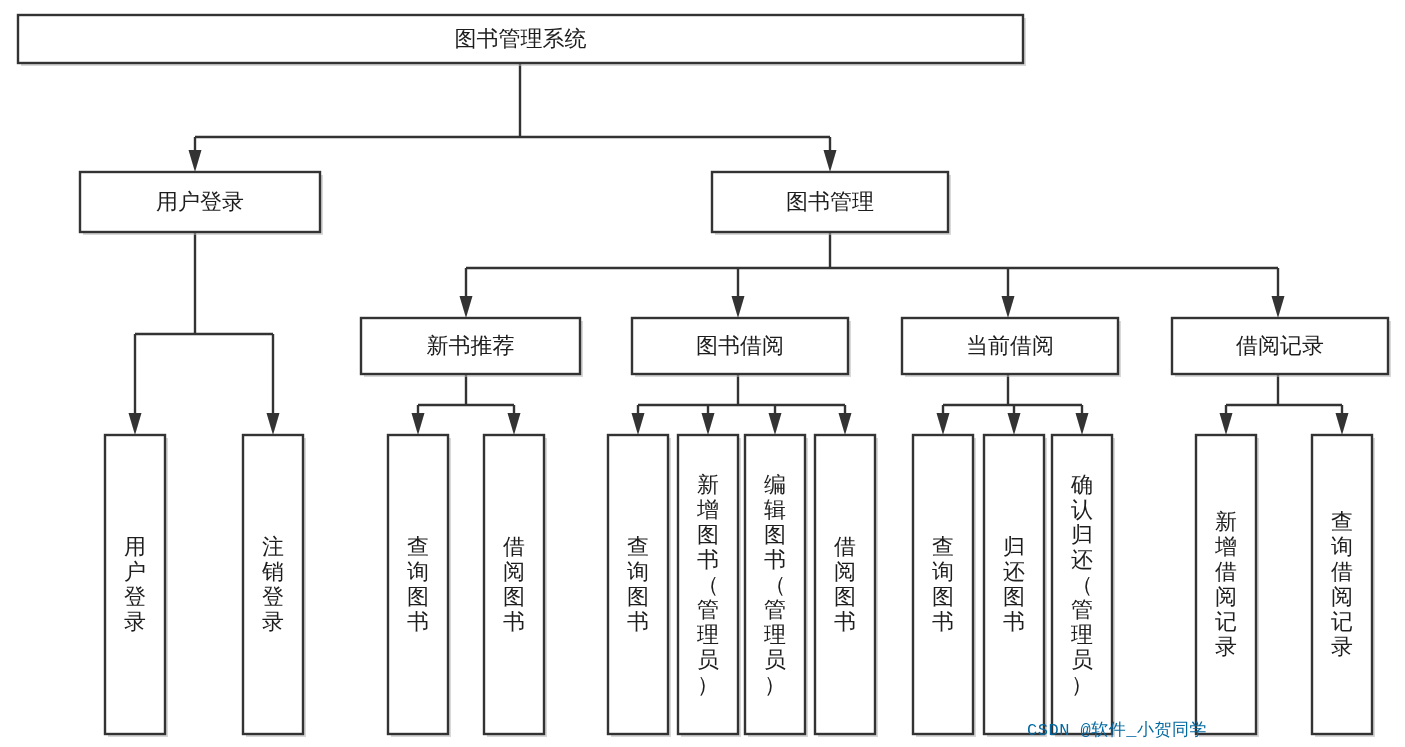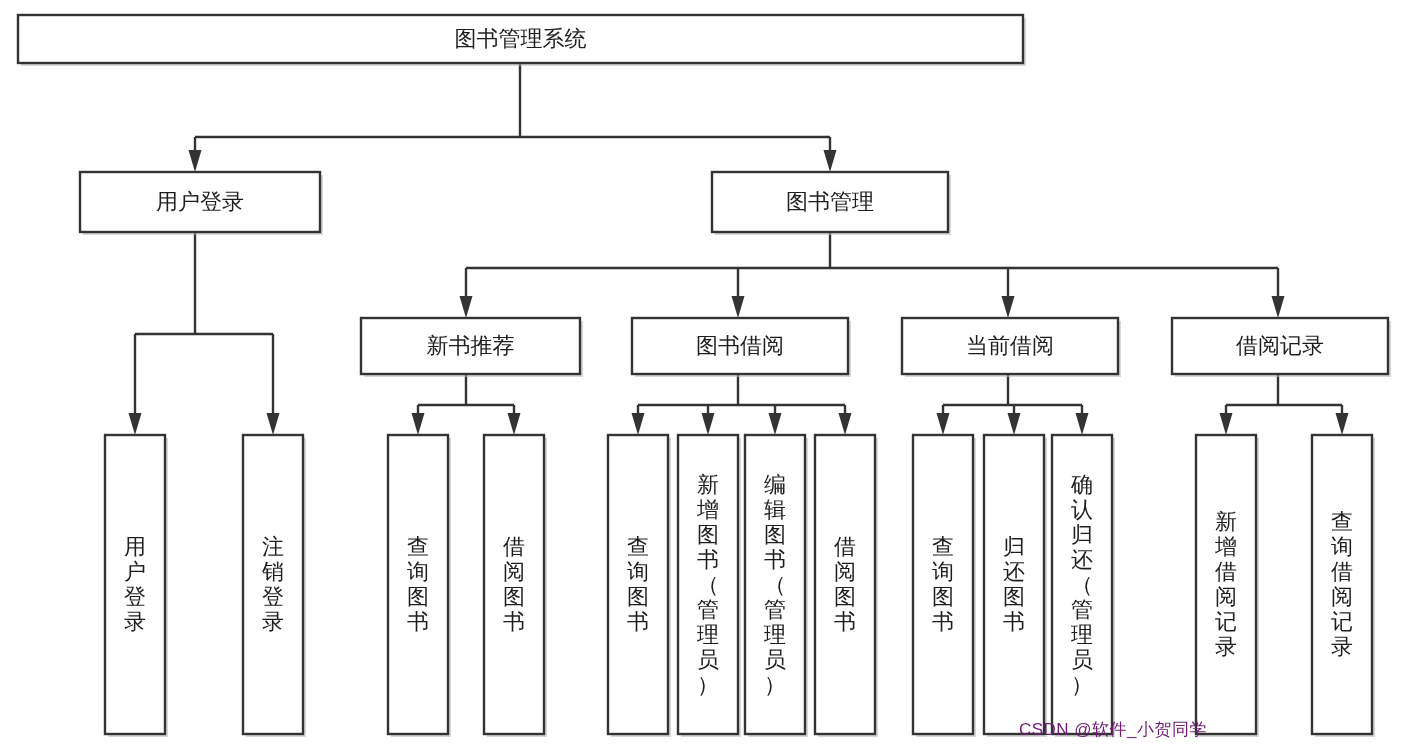--- a/index.html
+++ b/index.html
@@ -57,23 +57,23 @@
   .node-label-v {
     font-family: "Liberation Sans", "DejaVu Sans", sans-serif;
     font-size: 22px;
     fill: #1d1d1d;
     text-anchor: middle;
   }
   .watermark-text {
     position: absolute;
     right: 12px;
     bottom: 6px;
-    font-family: Liberation Sans, sans-serif;
+    font-family: Liberation Mono, monospace;
     font-size: 17px;
-    color: #701a75;
+    color: #0369a1;
     letter-spacing: 0.5px;
     white-space: nowrap;
     user-select: none;
   }
 </style>
 </head>
 <body>
 
 <div id="diagram-root">
   <svg class="diagram-canvas" viewBox="0 0 1405 747" xmlns="http://www.w3.org/2000/svg">

